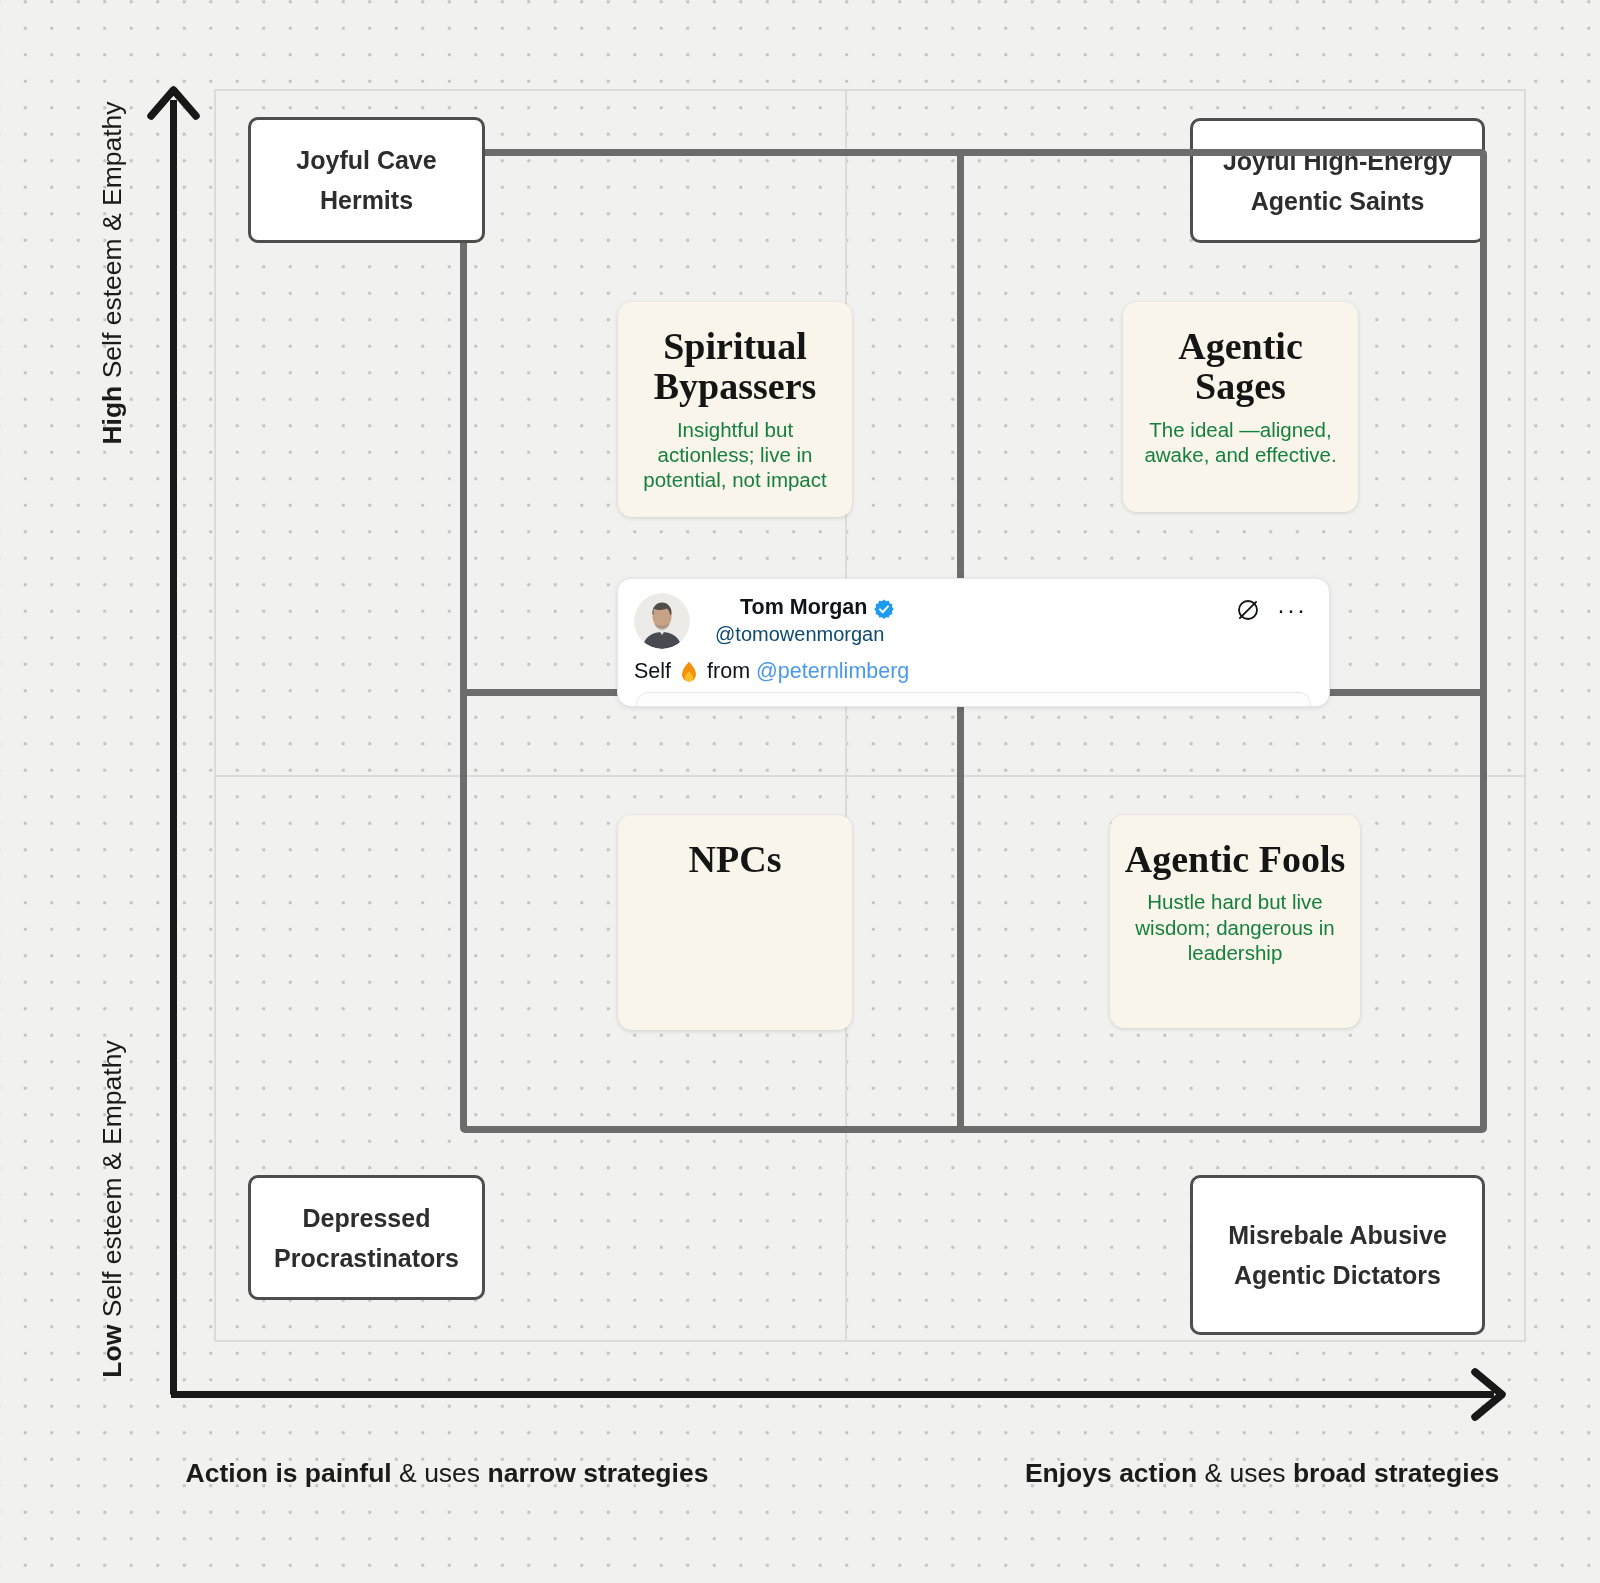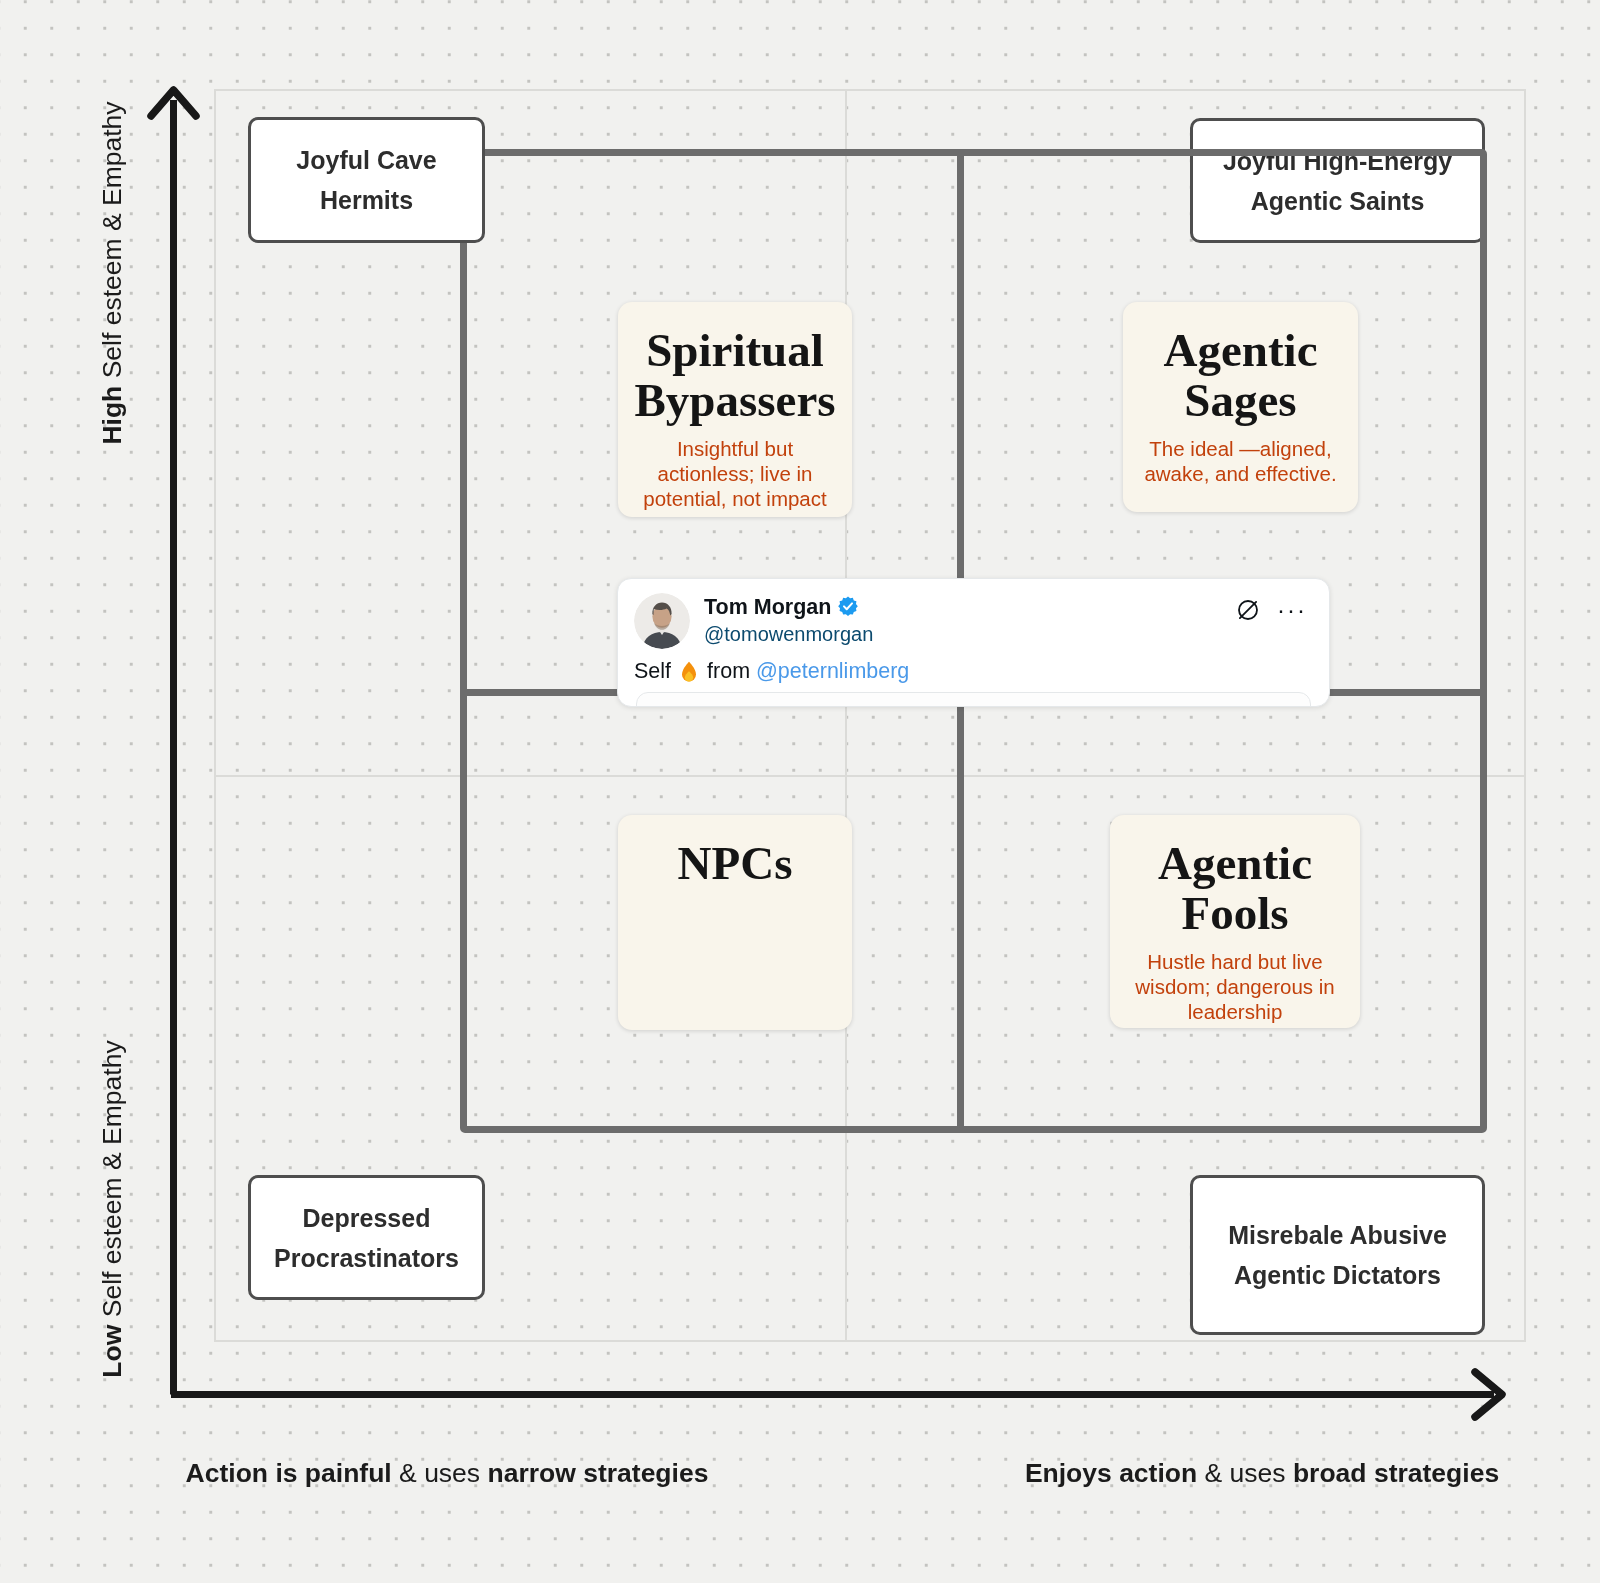--- a/index.html
+++ b/index.html
@@ -46,41 +46,41 @@
   .dark-hline{position:absolute;left:0;top:533px;width:100%;height:7px;background:#6c6c6c;}
 
   
   .qcard{
     position:absolute;background:#f9f5eb;border-radius:14px;
     box-shadow:0 1px 4px rgba(0,0,0,0.14);
     text-align:center;box-sizing:border-box;padding:24px 14px 14px 14px;z-index:5;
   }
   .qcard .title{
     font-family:"Liberation Serif", serif;font-weight:bold;
-    font-size:47px;line-height:1.06;color:#151515;
+    font-size:38px;line-height:1.06;color:#151515;
   }
   .qcard .desc{
-    margin-top:10px;font-size:20.5px;line-height:1.24;color:#c2410c;text-align:center;
+    margin-top:10px;font-size:20.5px;line-height:1.24;color:#15803d;text-align:center;
   }
   .qc-sb{left:618px;top:302px;width:234px;height:215px;}
   .qc-as{left:1123px;top:302px;width:235px;height:210px;}
   .qc-npc{left:618px;top:815px;width:234px;height:215px;}
   .qc-af{left:1110px;top:815px;width:250px;height:213px;}
 
   
   .tweet{
     position:absolute;left:617px;top:578px;width:713px;height:129px;
     background:#ffffff;border:1px solid #e5e8ea;border-radius:14px;
     box-shadow:0 1px 5px rgba(0,0,0,0.10);z-index:6;box-sizing:border-box;
     overflow:hidden;
   }
   .tweet-head{position:absolute;left:16px;top:14px;display:flex;}
   .avatar{width:56px;height:56px;border-radius:50%;overflow:hidden;flex:0 0 56px;}
   .tweet-id{margin-left:14px;padding-top:2px;}
-  .tweet-name-row{display:flex;align-items:flex-start;}
+  .tweet-name-row{display:flex;align-items:flex-end;margin-left:36px;}
   .tweet-name{font-weight:bold;font-size:21.5px;color:#0f1419;}
   .verified{width:22px;height:22px;margin-left:6px;}
   .tweet-handle{font-size:20px;color:#0c4a6e;margin-top:3px;text-align:center;}
   .tweet-body{position:absolute;left:16px;top:80px;font-size:21.5px;color:#0f1419;display:flex;align-items:center;}
   .tweet-body .mention{color:#4a99e9;}
   .flame{width:24px;height:24px;margin:0 6px;}
   .tweet-actions{position:absolute;right:22px;top:18px;display:flex;align-items:center;gap:16px;}
   .icon-slash{width:26px;height:26px;}
   .icon-more{font-size:24px;color:#0f1419;letter-spacing:2px;line-height:1;}
   .tweet-attach{

